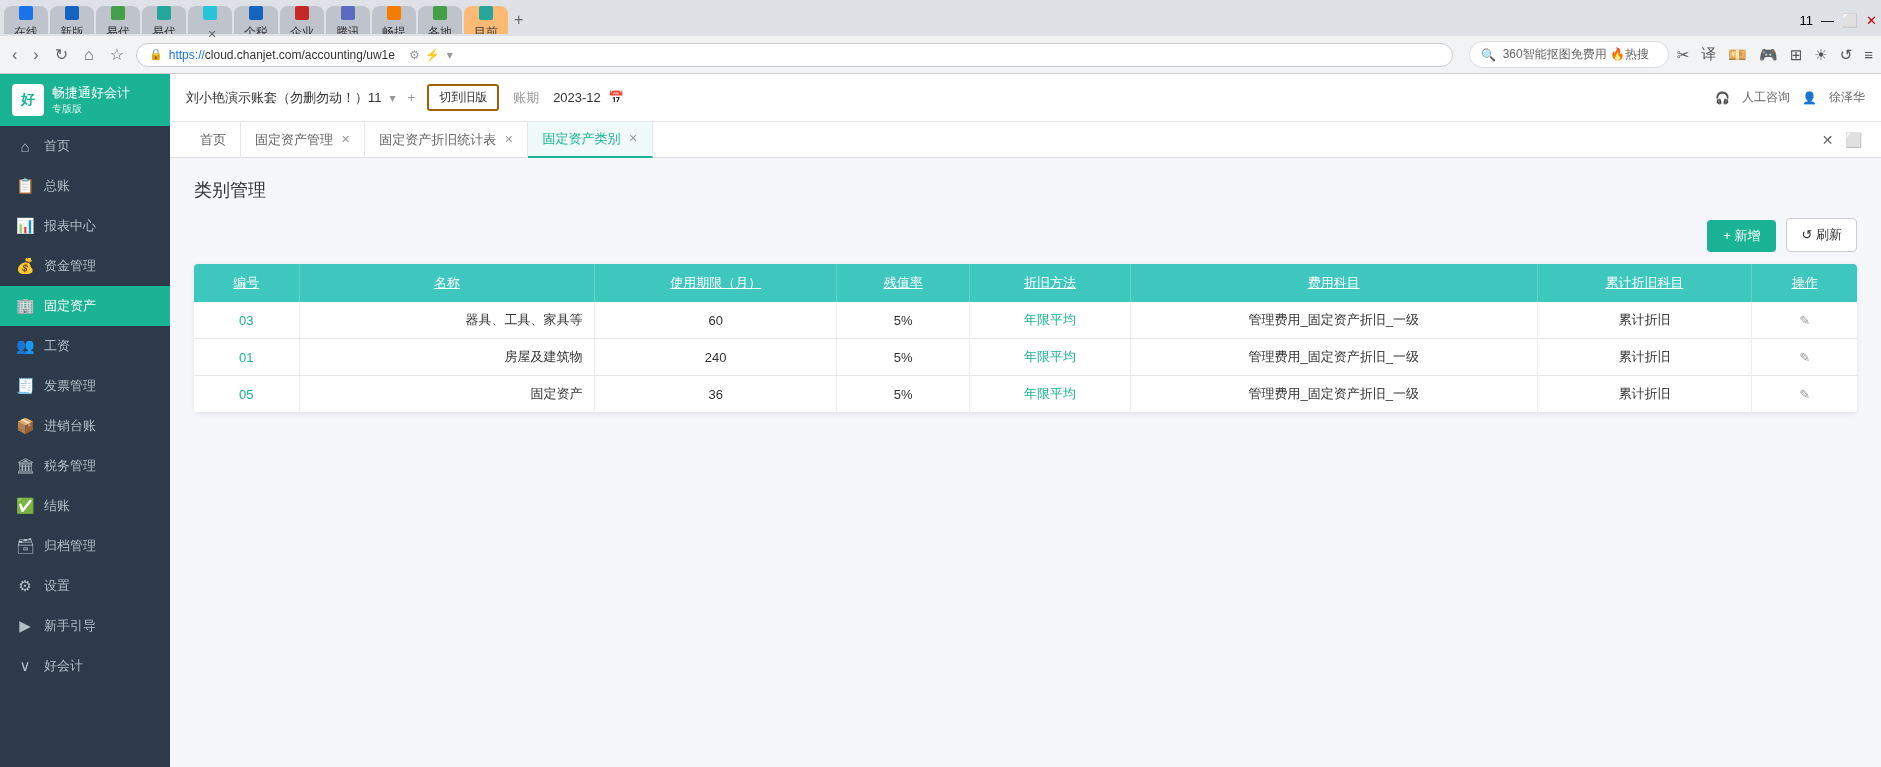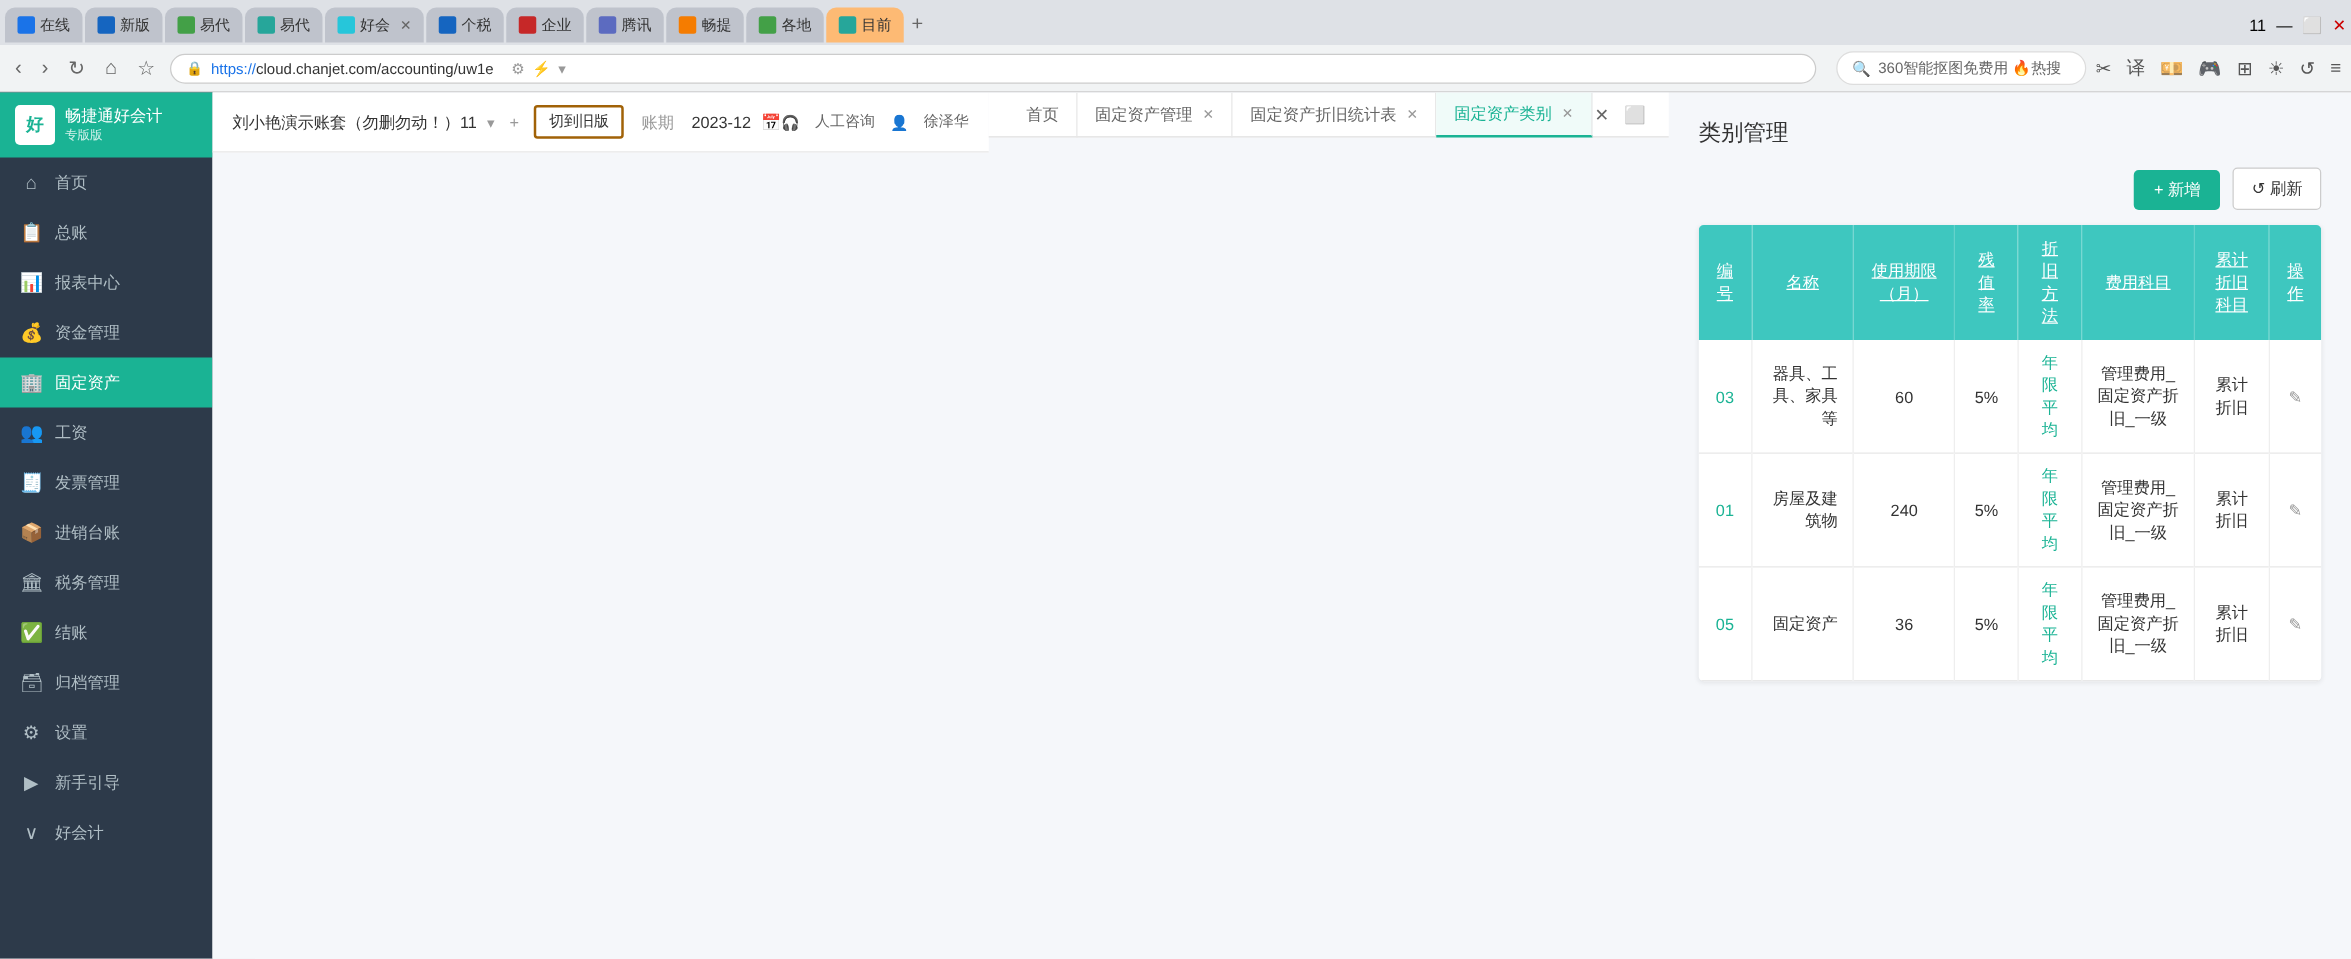--- a/index.html
+++ b/index.html
@@ -1,21 +1,21 @@
 <!DOCTYPE html>
 <html><head>
   <meta charset="utf-8">
   <style>
     * { box-sizing: border-box; margin: 0; padding: 0; }
     body { font-family: 'Microsoft YaHei', Arial, sans-serif; font-size: 13px; background: #f0f2f5; overflow: hidden; }
 
     
     .browser-chrome { background: #dee1e6; width: 100%; }
     .tab-bar { display: flex; align-items: center; background: #dee1e6; padding: 4px 4px 0 4px; height: 36px; gap: 2px; }
-    .browser-tab { display: flex; align-items: center; background: #bfc3cc; border-radius: 8px 8px 0 0; padding: 0 10px; height: 28px; font-size: 12px; color: #333; gap: 4px; max-width: 160px; cursor: pointer; }
+    .browser-tab { display: flex; align-items: center; background: #bfc3cc; border-radius: 8px 8px 0 0; padding: 0 10px; height: 28px; font-size: 12px; color: #333; gap: 4px; max-width: 160px; cursor: pointer; flex-direction: column; }
     .browser-tab.active { background: #fdba74; }
     .browser-tab .favicon { width: 14px; height: 14px; border-radius: 2px; display: inline-block; flex-shrink: 0; }
     .browser-tab .tab-close { margin-left: 4px; color: #666; font-size: 11px; cursor: pointer; }
     .browser-tab .tab-text { overflow: hidden; text-overflow: ellipsis; white-space: nowrap; max-width: 100px; }
 
     .address-bar { display: flex; align-items: center; background: #f1f3f4; padding: 4px 8px; height: 38px; gap: 8px; border-bottom: 1px solid #ccc; }
     .nav-btn { background: none; border: none; cursor: pointer; color: #666; font-size: 16px; padding: 2px 4px; }
     .address-input { flex: 1; background: #fff; border: 1px solid #ccc; border-radius: 20px; padding: 4px 12px; font-size: 12px; color: #333; display: flex; align-items: center; gap: 6px; }
     .address-url { color: #333; font-size: 12px; }
     .address-url span { color: #1a73e8; }
@@ -29,21 +29,21 @@
     .sidebar-logo { background: #1ab394; padding: 10px 12px; display: flex; align-items: center; gap: 8px; }
     .sidebar-logo-icon { width: 32px; height: 32px; background: #fff; border-radius: 4px; display: flex; align-items: center; justify-content: center; color: #1ab394; font-size: 14px; font-weight: bold; }
     .sidebar-logo-text { font-size: 13px; color: #fff; line-height: 1.3; }
     .sidebar-logo-text .sub { font-size: 10px; opacity: 0.8; }
     .sidebar-nav { flex: 1; overflow-y: auto; }
     .sidebar-item { display: flex; align-items: center; padding: 11px 16px; gap: 10px; cursor: pointer; color: #b0bec5; font-size: 13px; }
     .sidebar-item.active { background: #1ab394; color: #fff; }
     .sidebar-item .icon { font-size: 15px; width: 18px; text-align: center; }
 
     
-    .main-area { flex: 1; display: flex; background: #f5f7fa; overflow: hidden; }
+    .main-area { flex: 1; display: flex; flex-direction: column; background: #f5f7fa; overflow: hidden; }
     .app-header { background: #fff; border-bottom: 1px solid #e8e8e8; padding: 0 16px; height: 48px; display: flex; align-items: center; justify-content: space-between; }
     .header-left { display: flex; align-items: center; gap: 8px; font-size: 13px; }
     .header-user { color: #333; font-size: 13px; }
     .btn-switch { border: 2px solid #a16207; background: #fff; padding: 3px 10px; border-radius: 3px; cursor: pointer; font-size: 12px; color: #333; }
     .header-right { display: flex; align-items: center; gap: 12px; font-size: 12px; color: #666; }
 
     
     .page-tabs { background: #fff; border-bottom: 1px solid #e0e0e0; display: flex; align-items: center; padding: 0 16px; height: 36px; gap: 0; }
     .page-tab { display: flex; align-items: center; padding: 0 14px; height: 36px; font-size: 13px; color: #666; cursor: pointer; border-right: 1px solid #e8e8e8; gap: 6px; }
     .page-tab.active { color: #1ab394; background: #f0fbf9; border-bottom: 2px solid #1ab394; }

